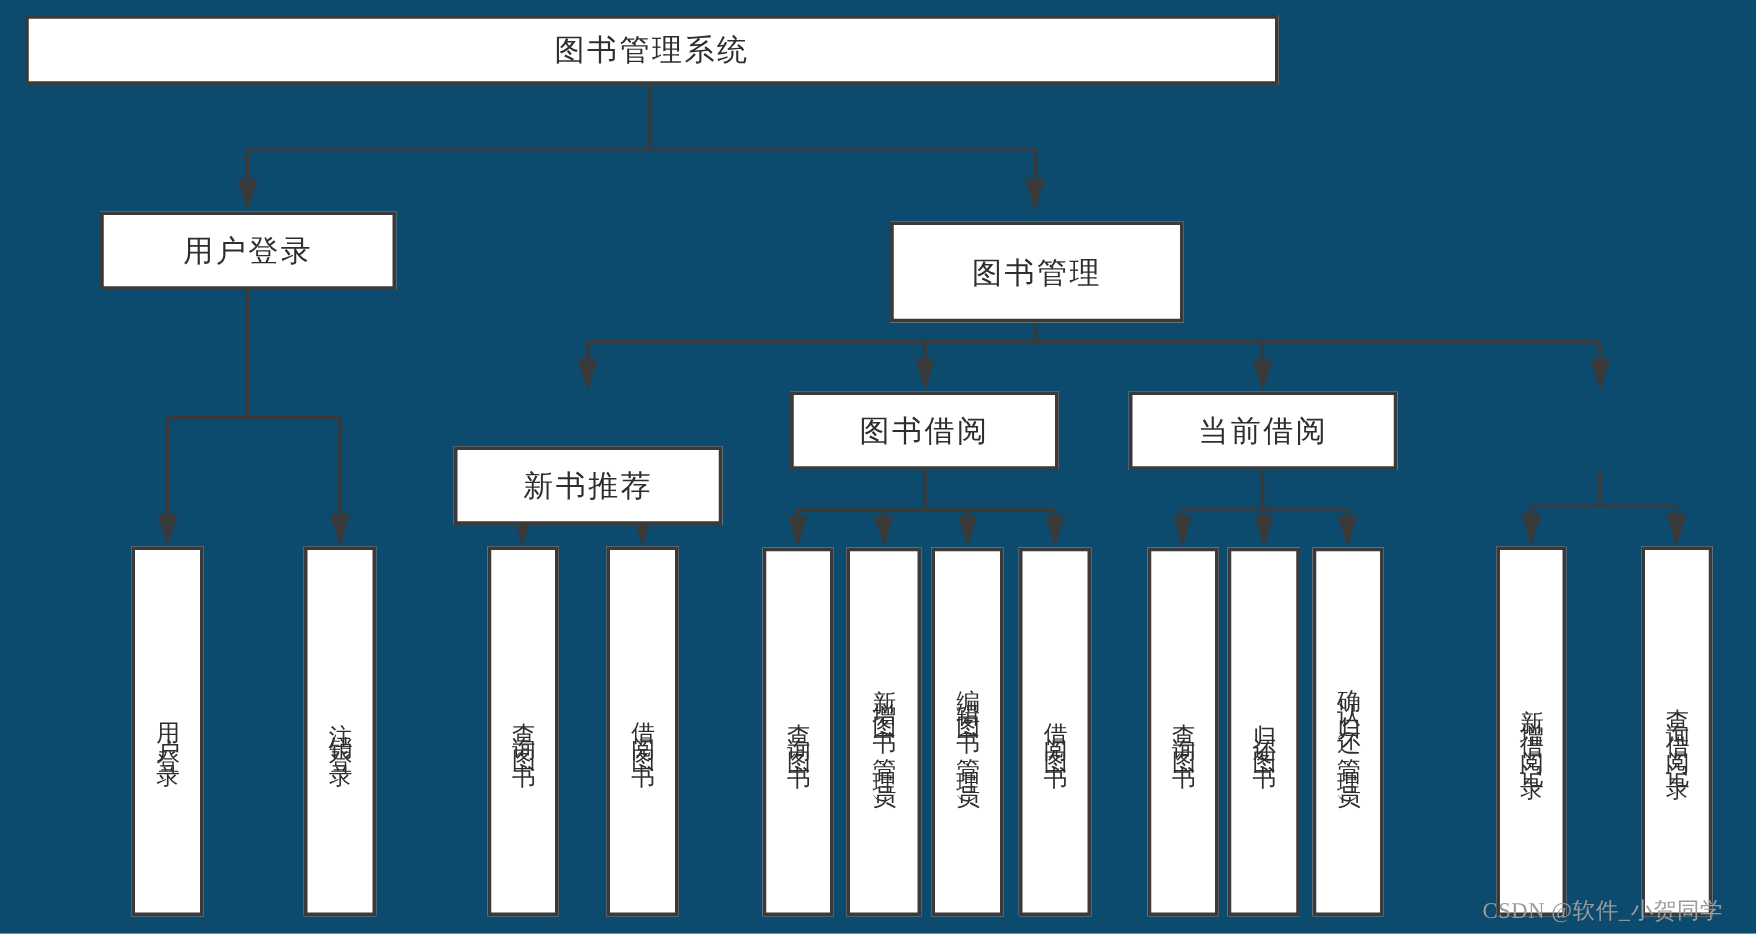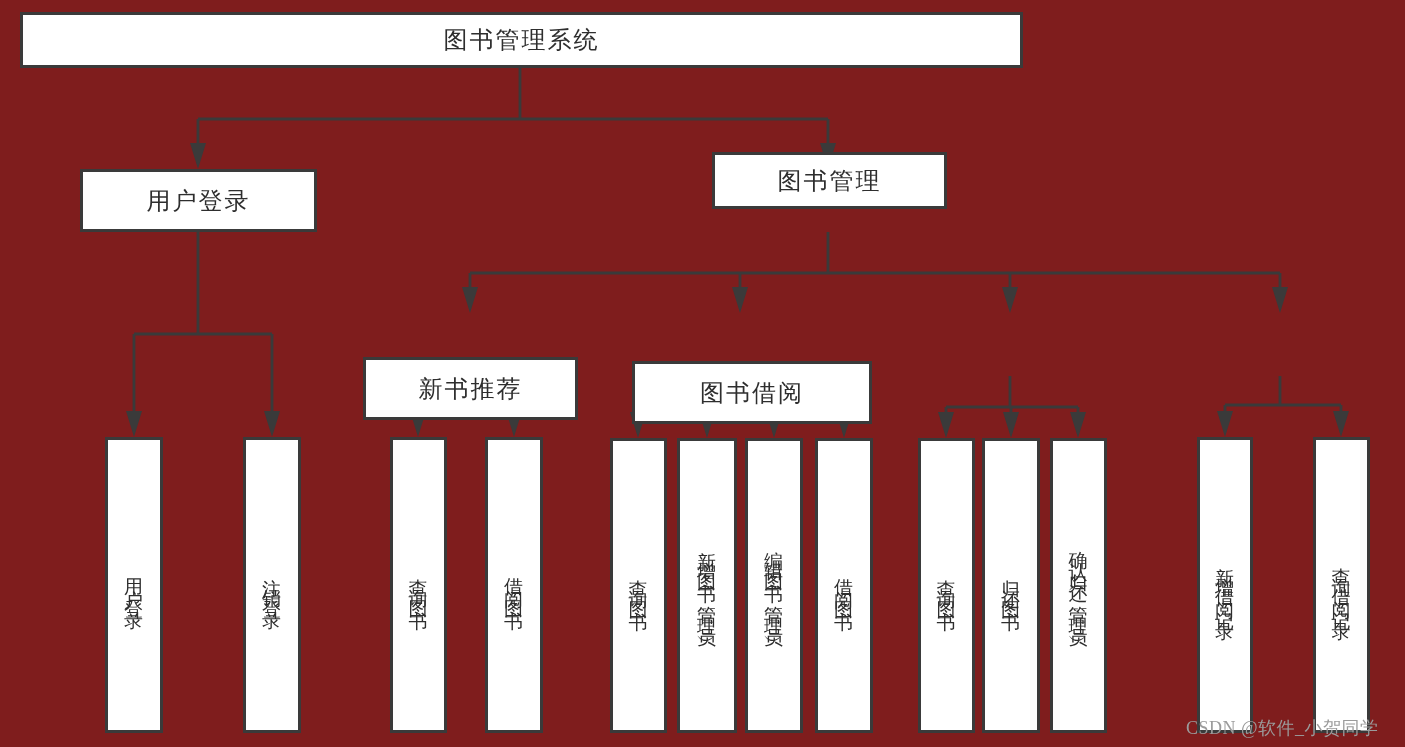--- a/index.html
+++ b/index.html
@@ -1,17 +1,17 @@
 <!DOCTYPE html>
 <html><head>
 <meta charset="utf-8">
 <style>
   html,body{margin:0;padding:0;background:#ffffff;}
   #stage{
-    position:relative;width:1405px;height:747px;background:#7f1d1d;overflow:hidden;
+    position:relative;width:1405px;height:747px;background:#0c4a6e;overflow:hidden;
     font-family:"Liberation Sans","DejaVu Sans",sans-serif;
   }
   #wires{position:absolute;left:0;top:0;width:1405px;height:747px;}
   #wires path{stroke:#3a3a3a;stroke-width:2.8;fill:none;}
   #wires polygon{fill:#3a3a3a;stroke:none;}
   .node{
     position:absolute;box-sizing:border-box;background:#ffffff;
     border:3px solid #3a3a3a;display:flex;align-items:center;justify-content:center;
     color:#2e2e2e;
   }
@@ -69,24 +69,25 @@
     <g>
       <path d="M1280,376 V405 M1225,405 H1341 M1225,405 V414 M1341,405 V414"></path>
       <polygon points="1217,411 1233,411 1225,437"></polygon>
       <polygon points="1333,411 1349,411 1341,437"></polygon>
     </g>
   </svg>
 
   <div class="node hbox" style="left:20px;top:12px;width:1003px;height:56px;">图书管理系统</div>
 
   <div class="node hbox" style="left:80px;top:169px;width:237px;height:63px;">用户登录</div>
-  <div class="node hbox" style="left:712px;top:152px;width:235px;height:57px;">图书管理</div>
+  <div class="node hbox" style="left:712px;top:177px;width:235px;height:81px;">图书管理</div>
 
   <div class="node hbox" style="left:363px;top:313px;width:215px;height:63px;margin-top:44px;">新书推荐</div>
-  <div class="node hbox" style="left:632px;top:313px;width:240px;height:63px;margin-top:48px;">图书借阅</div>
+  <div class="node hbox" style="left:632px;top:313px;width:215px;height:63px;">图书借阅</div>
+  <div class="node hbox" style="left:903px;top:313px;width:215px;height:63px;">当前借阅</div>
 
   <div class="node vbox" style="left:105px;top:437px;width:58px;height:296px;">用户登录</div>
   <div class="node vbox" style="left:243px;top:437px;width:58px;height:296px;">注销登录</div>
 
   <div class="node vbox" style="left:390px;top:437px;width:57px;height:296px;">查询图书</div>
   <div class="node vbox" style="left:485px;top:437px;width:58px;height:296px;">借阅图书</div>
 
   <div class="node vbox" style="left:610px;top:438px;width:57px;height:295px;">查询图书</div>
   <div class="node vbox" style="left:677px;top:438px;width:60px;height:295px;">新增图书（管理员）</div>
   <div class="node vbox" style="left:745px;top:438px;width:58px;height:295px;">编辑图书（管理员）</div>

